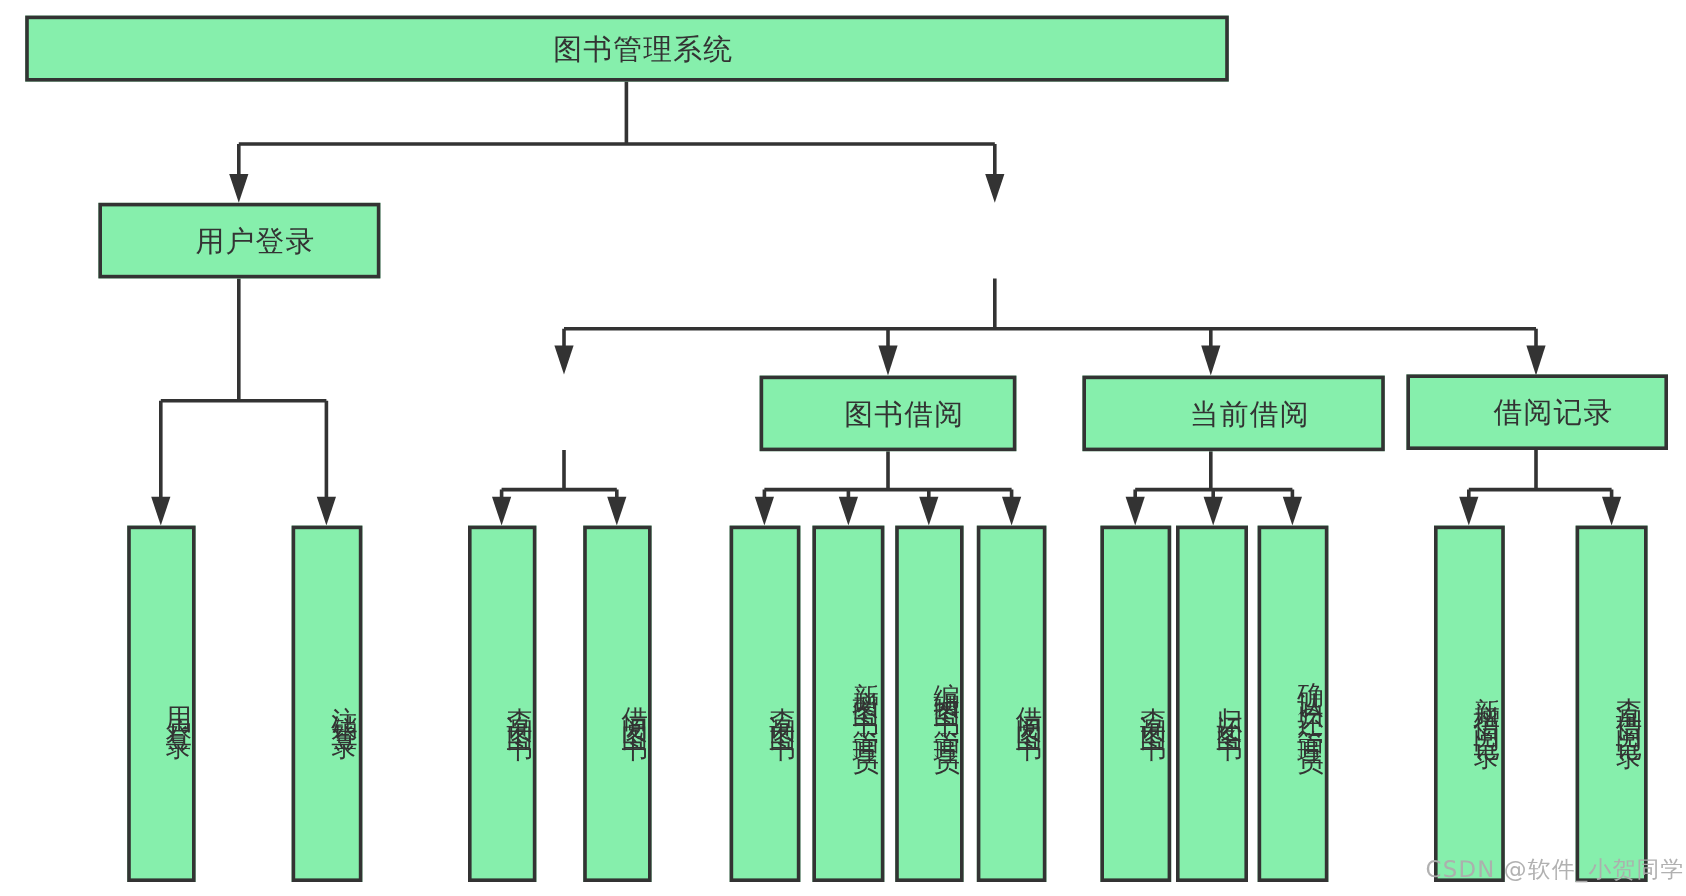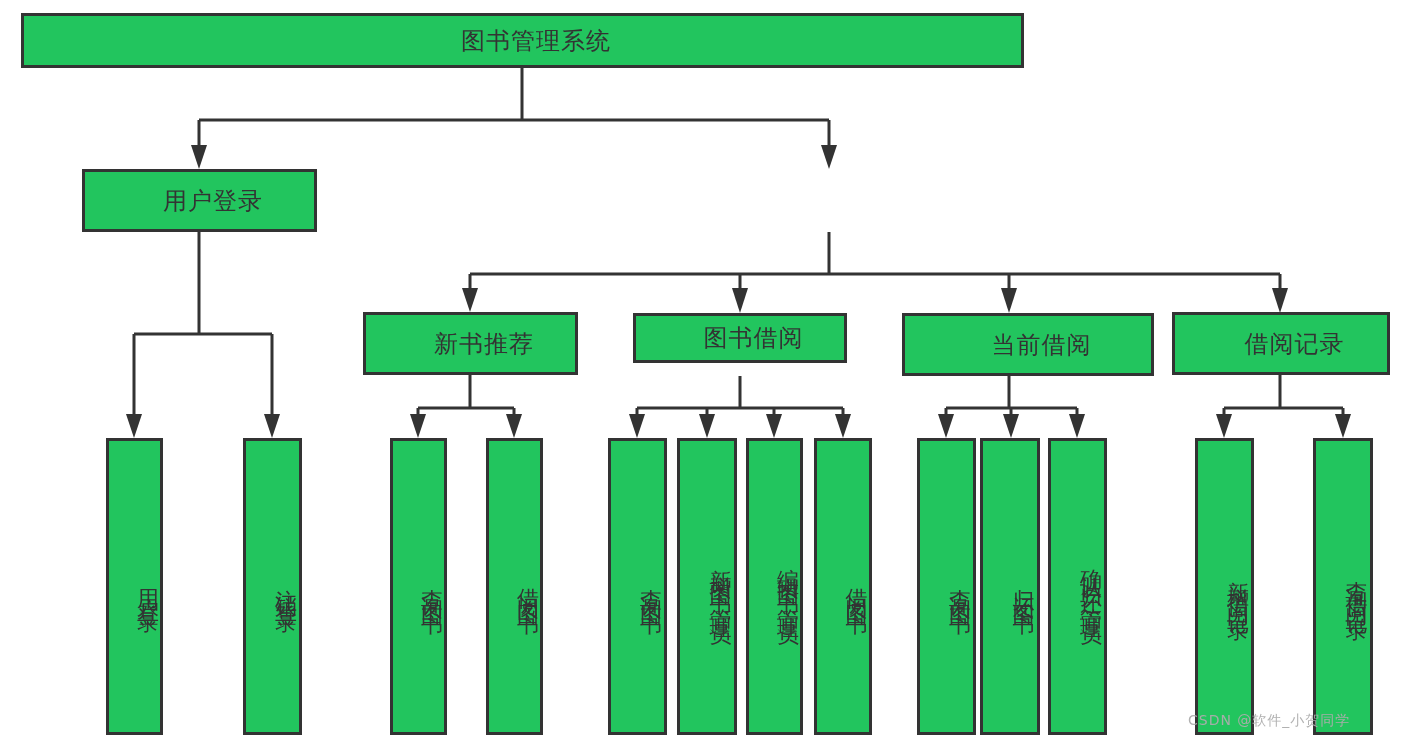--- a/index.html
+++ b/index.html
@@ -8,41 +8,41 @@
     width:1405px;height:747px;
     background:#ffffff;
     font-family:"DejaVu Sans","Liberation Sans",sans-serif;
     overflow:hidden;
   }
   .wires{position:absolute;left:0;top:0;z-index:1;}
   .box{
     position:absolute;
     box-sizing:border-box;
     border:3px solid #333333;
-    background:#22c55e;
+    background:#86efac;
     display:flex;
     align-items:center;
     justify-content:center;
     color:#333333;
     z-index:2;
     padding-left:27px;
   }
   .hlabel{font-size:24px;letter-spacing:1px;white-space:nowrap;}
   .leaf span{
     writing-mode:vertical-rl;
     text-orientation:mixed;
     font-size:22px;
     letter-spacing:8px;
     line-height:1;
     color:#333333;
   }
   .watermark{
     position:absolute;
     z-index:3;
-    font-size:14px;
+    font-size:19px;
     color:rgba(173,173,173,0.95);
     white-space:nowrap;
     letter-spacing:1px;
   }
 </style>
 </head>
 <body>
 
 <div class="canvas">
 
@@ -90,24 +90,21 @@
   </svg>
 
   <div class="box" style="left:21px;top:13px;width:1003px;height:55px">
     <span class="hlabel">图书管理系统</span>
   </div>
 
   <div class="box" style="left:82px;top:169px;width:235px;height:63px">
     <span class="hlabel">用户登录</span>
   </div>
 
-  <div class="box" style="left:363px;top:312px;width:215px;height:63px">
-    <span class="hlabel">新书推荐</span>
-  </div>
-  <div class="box" style="left:633px;top:313px;width:214px;height:50px">
+  <div class="box" style="left:633px;top:313px;width:214px;height:63px">
     <span class="hlabel">图书借阅</span>
   </div>
   <div class="box" style="left:902px;top:313px;width:252px;height:63px">
     <span class="hlabel">当前借阅</span>
   </div>
   <div class="box" style="left:1172px;top:312px;width:218px;height:63px">
     <span class="hlabel">借阅记录</span>
   </div>
 
   <div class="box leaf" style="left:106px;top:438px;width:57px;height:297px">

